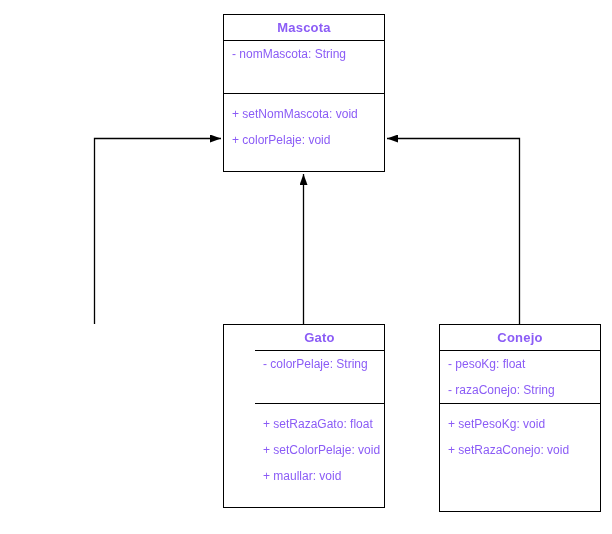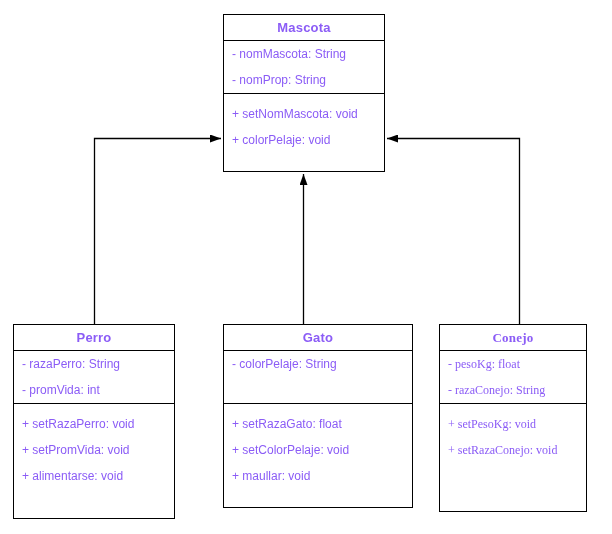--- a/index.html
+++ b/index.html
@@ -50,23 +50,23 @@
     font-size: 12px;
     color: #8b5cf6;
     white-space: nowrap;
     overflow: hidden;
   }
   
   #box-mascota { left: 223px; top: 14px;  width: 162px; height: 158px; }
   #box-mascota .section-attrs { height: 53px; }
   #box-perro   { left: 13px;  top: 324px; width: 162px; height: 195px; }
   #box-perro .section-attrs   { height: 53px; }
-  #box-gato    { left: 223px; top: 324px; width: 190px; height: 184px; }
+  #box-gato    { left: 223px; top: 324px; width: 162px; height: 184px; padding-left: 31px; }
   #box-gato .section-attrs    { height: 53px; }
-  #box-conejo  { left: 439px; top: 324px; width: 148px; height: 188px; font-family: Liberation Serif, serif; }
+  #box-conejo  { left: 439px; top: 324px; width: 162px; height: 188px; }
   #box-conejo .section-attrs  { height: 53px; }
 </style>
 </head>
 <body>
 
 <div class="canvas">
 
   <svg class="connectors" width="612" height="534" viewBox="0 0 612 534">
     <defs>
       <marker id="arrow" markerUnits="userSpaceOnUse" markerWidth="11" markerHeight="8" refX="11" refY="4" orient="auto">
@@ -75,40 +75,27 @@
     </defs>
     <path d="M94.5,324 L94.5,138.5 L221,138.5" fill="none" stroke="#000000" stroke-width="1.3" marker-end="url(#arrow)"></path>
     <path d="M303.5,324 L303.5,174" fill="none" stroke="#000000" stroke-width="1.3" marker-end="url(#arrow)"></path>
     <path d="M519.5,324 L519.5,138.5 L387,138.5" fill="none" stroke="#000000" stroke-width="1.3" marker-end="url(#arrow)"></path>
   </svg>
 
   <div class="class-box" id="box-mascota">
     <div class="class-title">Mascota</div>
     <div class="section-attrs">
       <div class="member">- nomMascota: String</div>
-      <div class="member">- nomProp: String</div>
     </div>
     <div class="section-methods">
       <div class="member">+ setNomMascota: void</div>
       <div class="member">+ colorPelaje: void</div>
     </div>
   </div>
 
-  <div class="class-box" id="box-perro">
-    <div class="class-title">Perro</div>
-    <div class="section-attrs">
-      <div class="member">- razaPerro: String</div>
-      <div class="member">- promVida: int</div>
-    </div>
-    <div class="section-methods">
-      <div class="member">+ setRazaPerro: void</div>
-      <div class="member">+ setPromVida: void</div>
-      <div class="member">+ alimentarse: void</div>
-    </div>
-  </div>
 
   <div class="class-box" id="box-gato">
     <div class="class-title">Gato</div>
     <div class="section-attrs">
       <div class="member">- colorPelaje: String</div>
     </div>
     <div class="section-methods">
       <div class="member">+ setRazaGato: float</div>
       <div class="member">+ setColorPelaje: void</div>
       <div class="member">+ maullar: void</div>

